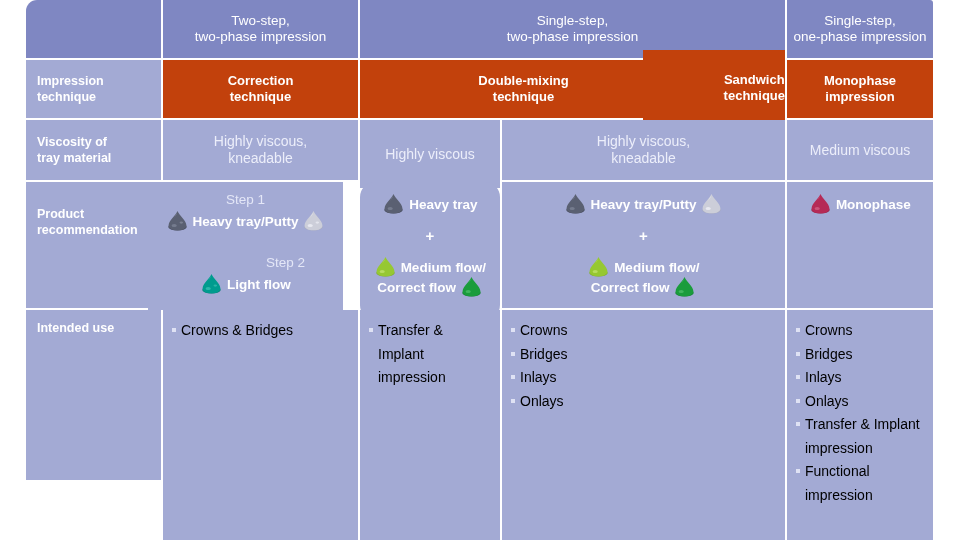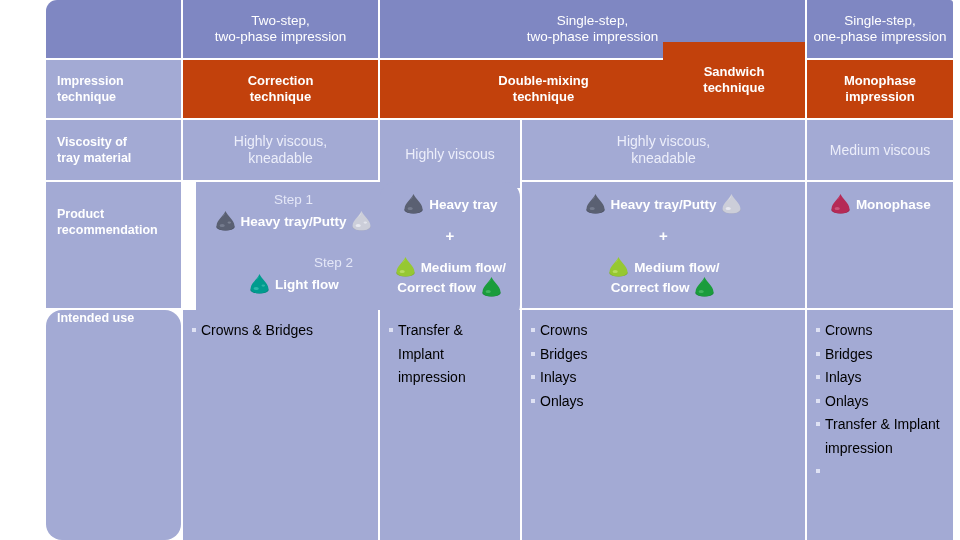--- a/index.html
+++ b/index.html
@@ -1,19 +1,19 @@
 <!DOCTYPE html>
 <html><head>
 <meta charset="utf-8">
 <style>
   html,body{margin:0;padding:0;background:#ffffff;}
   body{width:960px;height:540px;overflow:hidden;font-family:"Liberation Sans",sans-serif;}
   #table-wrap{position:absolute;left:26px;top:0px;width:907px;height:540px;}
 
-  .cell{position:absolute;box-sizing:border-box;color:#ffffff;margin-left:20px;}
+  .cell{position:absolute;box-sizing:border-box;color:#ffffff;}
   .hdr{background:#7f87c2;font-size:13.5px;line-height:16.5px;text-align:center;
        display:flex;align-items:center;justify-content:center;}
   .tech{background:#c2410c;font-weight:bold;font-size:13px;line-height:16.5px;
         display:flex;align-items:center;justify-content:center;text-align:center;}
   .rowlabel{background:#a3aad4;font-weight:bold;font-size:12.5px;line-height:16px;
             display:flex;align-items:center;padding-left:11px;}
   .visc{background:#a3aad4;font-size:14px;line-height:17px;color:#eceefa;
         display:flex;align-items:center;justify-content:center;text-align:center;}
   .prod{background:#a3aad4;}
   .use{background:#a3aad4;font-size:14px;line-height:23.5px;color:#000000;
@@ -77,21 +77,21 @@
     </div>
   </div>
 
   <div class="cell tech" style="left:334px;top:60px;width:327px;height:58px;">
     <div>
       <div>Double-mixing</div>
       <div>technique</div>
     </div>
   </div>
 
-  <div class="cell tech" style="left:617px;top:42px;width:142px;height:76px;">
+  <div class="cell tech" style="left:617px;top:50px;width:142px;height:76px;justify-content:flex-end;">
     <div>
       <div>Sandwich</div>
       <div>technique</div>
     </div>
   </div>
 
   <div class="cell tech" style="left:761px;top:60px;width:146px;height:58px;">
     <div>
       <div>Monophase</div>
       <div>impression</div>
@@ -131,21 +131,21 @@
     </div>
   </div>
 
   <div class="cell rowlabel" style="left:0;top:182px;width:135px;height:126px;align-items:flex-start;padding-top:24px;">
     <div>
       <div>Product</div>
       <div>recommendation</div>
     </div>
   </div>
 
-  <div class="cell prod" style="left:150px;top:182px;width:195px;height:128px;">
+  <div class="cell prod" style="left:122px;top:182px;width:195px;height:128px;">
     <div class="prod-inner" style="top:9px;">
       <span class="step">Step 1</span>
     </div>
     <div class="prod-inner" style="top:28px;">
       <span class="blob">
         <svg width="23" height="21" viewBox="0 0 23 21">
           <ellipse cx="11.5" cy="17" rx="9.2" ry="3.4" fill="#3f4454"></ellipse>
           <path d="M11.5 1 C9.6 6 3 10 2.6 15.2 C2.3 18.6 6.4 20.3 11.5 20.3 C16.6 20.3 20.7 18.6 20.4 15.2 C20 10 13.4 6 11.5 1 Z" fill="#5a6072"></path>
           <path d="M11.5 1 C10.6 4.5 8 7.5 6 10 C7.4 8.2 9.2 6.6 10.4 4.6 Z" fill="#878da0"></path>
           <ellipse cx="8.2" cy="15.4" rx="2.6" ry="1.5" fill="#7f8598" opacity="0.75"></ellipse>
@@ -273,21 +273,21 @@
           <ellipse cx="11.5" cy="17" rx="9.2" ry="3.4" fill="#8e1f42"></ellipse>
           <path d="M11.5 1 C9.6 6 3 10 2.6 15.2 C2.3 18.6 6.4 20.3 11.5 20.3 C16.6 20.3 20.7 18.6 20.4 15.2 C20 10 13.4 6 11.5 1 Z" fill="#b52a56"></path>
           <path d="M11.5 1 C10.6 4.5 8 7.5 6 10 C7.4 8.2 9.2 6.6 10.4 4.6 Z" fill="#d05c80"></path>
           <ellipse cx="8.2" cy="15.4" rx="2.6" ry="1.5" fill="#d5668a" opacity="0.7"></ellipse>
         </svg>
       </span>
       <span>Monophase</span>
     </div>
   </div>
 
-  <div class="cell rowlabel" style="left:0;top:310px;width:135px;height:230px;align-items:flex-start;border-radius:16px;">
+  <div class="cell rowlabel" style="left:0;top:310px;width:135px;height:170px;align-items:flex-start;padding-top:10px;">
     <div>Intended use</div>
   </div>
 
   <div class="cell use" style="left:137px;top:310px;width:195px;height:230px;">
     <ul>
       <li><span class="bullet"></span><span>Crowns &amp; Bridges</span></li>
     </ul>
   </div>
 
   <div class="cell use" style="left:334px;top:310px;width:140px;height:230px;">
@@ -305,17 +305,17 @@
     </ul>
   </div>
 
   <div class="cell use" style="left:761px;top:310px;width:146px;height:230px;">
     <ul>
       <li><span class="bullet"></span><span>Crowns</span></li>
       <li><span class="bullet"></span><span>Bridges</span></li>
       <li><span class="bullet"></span><span>Inlays</span></li>
       <li><span class="bullet"></span><span>Onlays</span></li>
       <li><span class="bullet"></span><span>Transfer &amp; Implant impression</span></li>
-      <li><span class="bullet"></span></li>
+      <li><span class="bullet"></span><span>Functional impression</span></li>
     </ul>
   </div>
 
 </div>
 
 </body></html>

